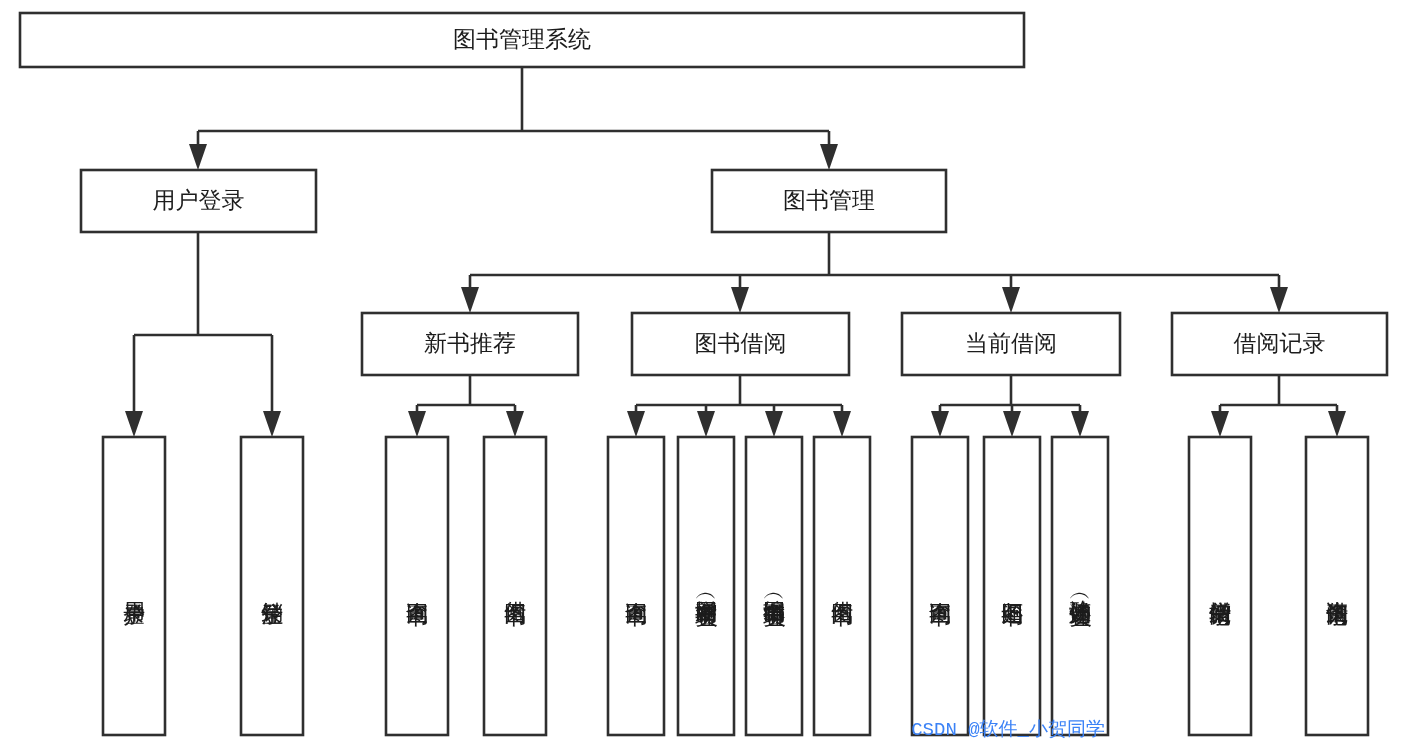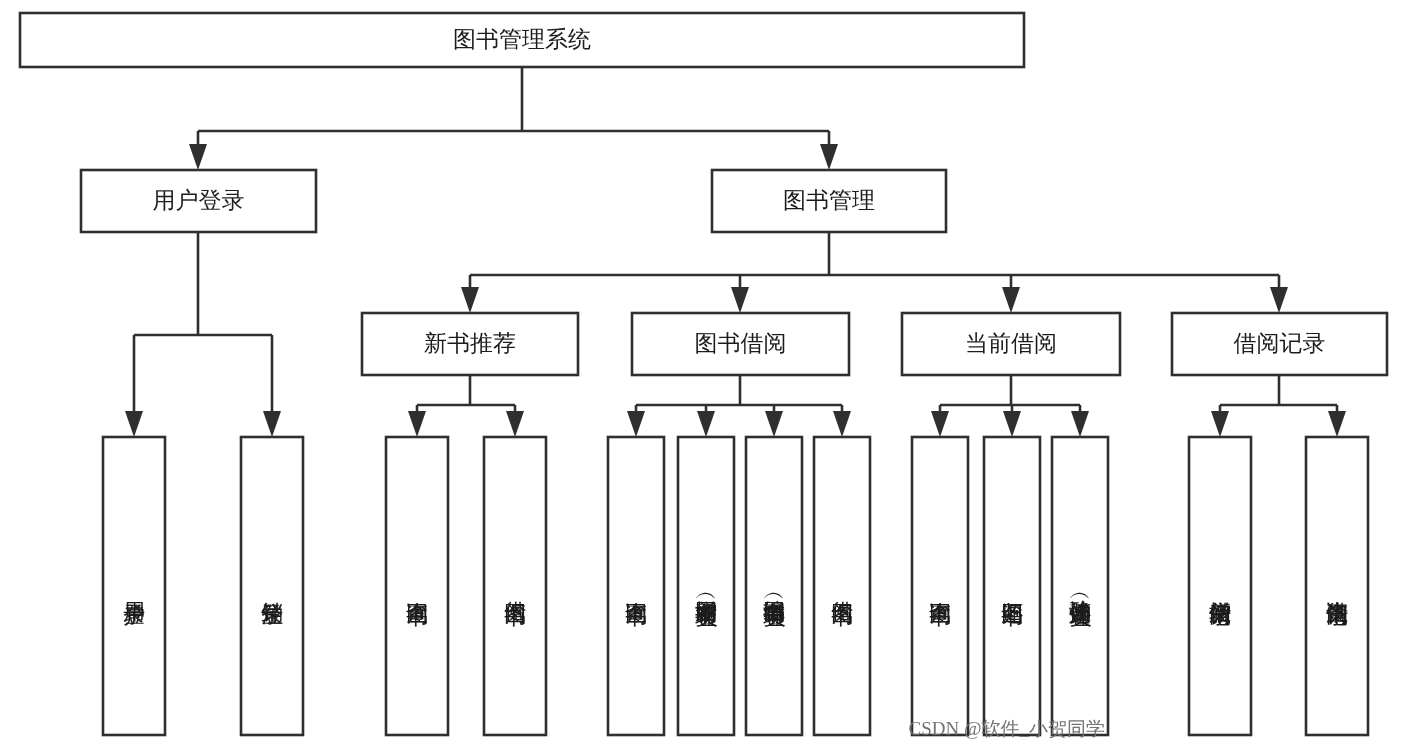--- a/index.html
+++ b/index.html
@@ -62,23 +62,23 @@
     align-items: center;
     justify-content: center;
     white-space: nowrap;
     pointer-events: none;
     user-select: none;
   }
   #watermark {
     position: absolute;
     right: 10px;
     bottom: 5px;
-    font-family: Liberation Serif, serif;
+    font-family: Liberation Mono, monospace;
     font-size: 19px;
-    color: #737373;
+    color: #3b82f6;
     white-space: nowrap;
     user-select: none;
     text-align: center;
   }
 </style>
 </head>
 <body>
 
 <div id="diagram-root">
 

